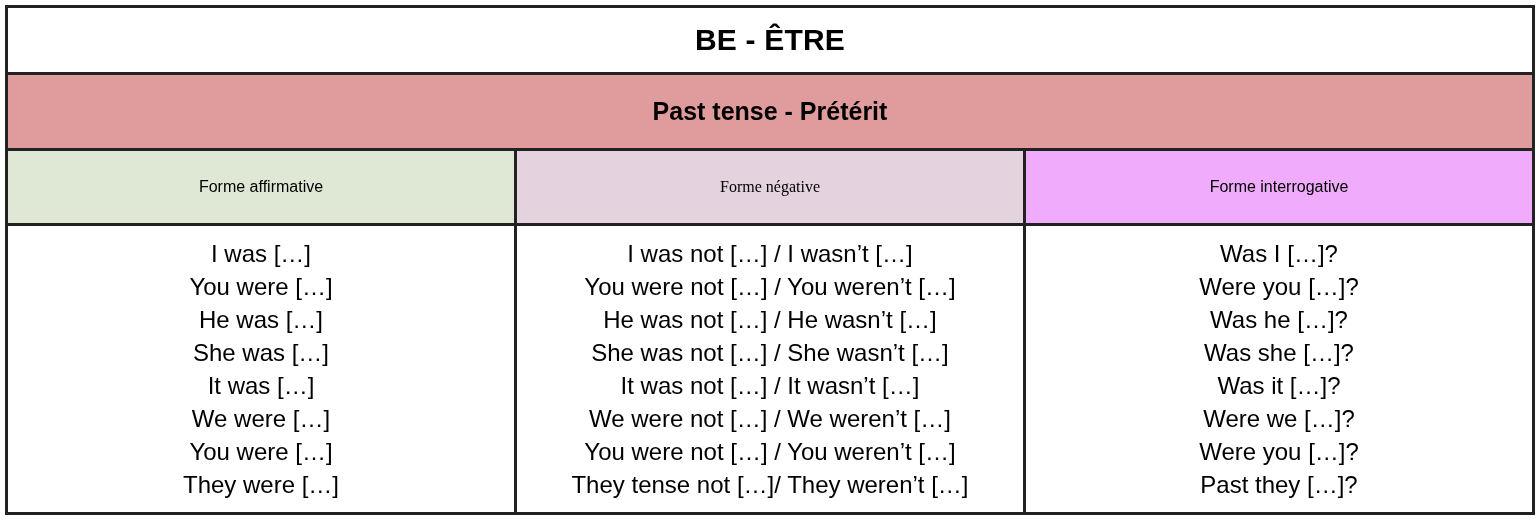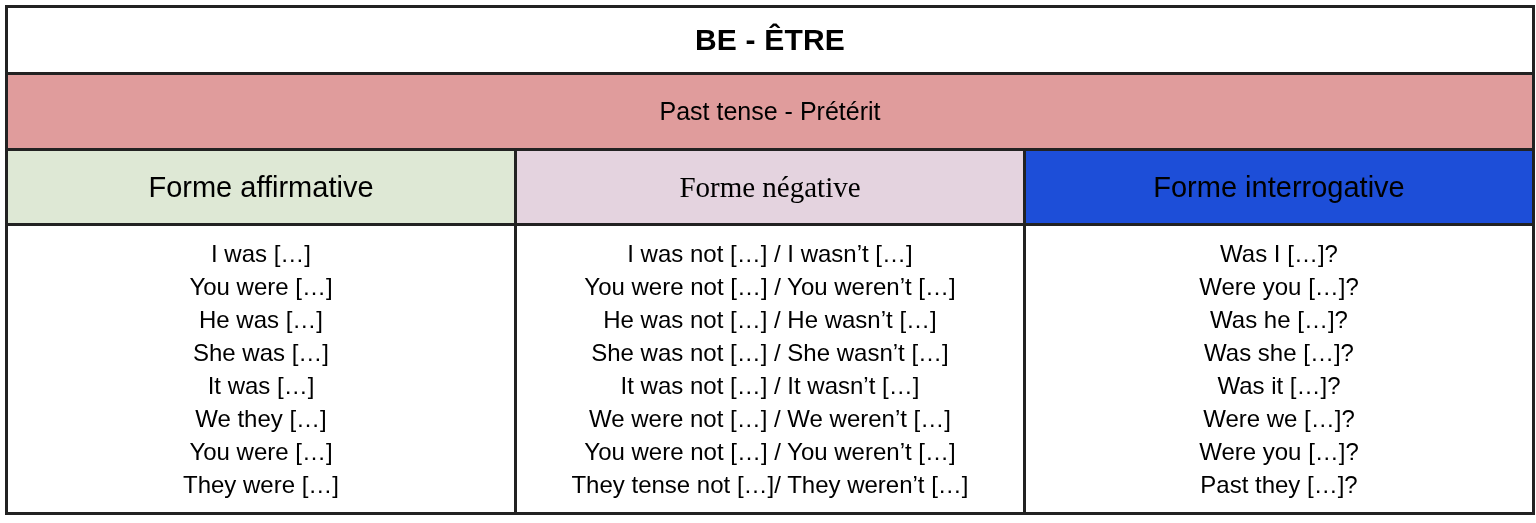--- a/index.html
+++ b/index.html
@@ -45,33 +45,33 @@
     font-size: 30px;
     font-weight: bold;
     letter-spacing: 0.2px;
     background: #ffffff;
   }
 
   
   .tense-cell {
     height: 73px;
     font-size: 25px;
-    font-weight: normal;
+    font-weight: bold;
     background: #e09c9c;
   }
 
   
   .colhead-cell {
     height: 72px;
-    font-size: 29px;
+    font-size: 16px;
     font-weight: normal;
   }
   .colhead-affirmative { background: #dee8d5; }
   .colhead-negative    { background: #e4d3df; }
-  .colhead-interrogative { background: #1d4ed8; }
+  .colhead-interrogative { background: #f0abfc; }
 
   
   .body-cell {
     background: #ffffff;
     padding: 11px 6px 24px 6px;
     vertical-align: top;
   }
 
   .form-list {
     list-style: none;
@@ -107,21 +107,21 @@
         <td class="colhead-cell colhead-interrogative col-interrogative">Forme interrogative</td>
       </tr>
       <tr>
         <td class="body-cell">
           <ul class="form-list">
             <li>I was […]</li>
             <li>You were […]</li>
             <li>He was […]</li>
             <li>She was […]</li>
             <li>It was […]</li>
-            <li>We they […]</li>
+            <li>We were […]</li>
             <li>You were […]</li>
             <li>They were […]</li>
           </ul>
         </td>
         <td class="body-cell">
           <ul class="form-list">
             <li>I was not […] / I wasn’t […]</li>
             <li>You were not […] / You weren’t […]</li>
             <li>He was not […] / He wasn’t […]</li>
             <li>She was not […] / She wasn’t […]</li>

